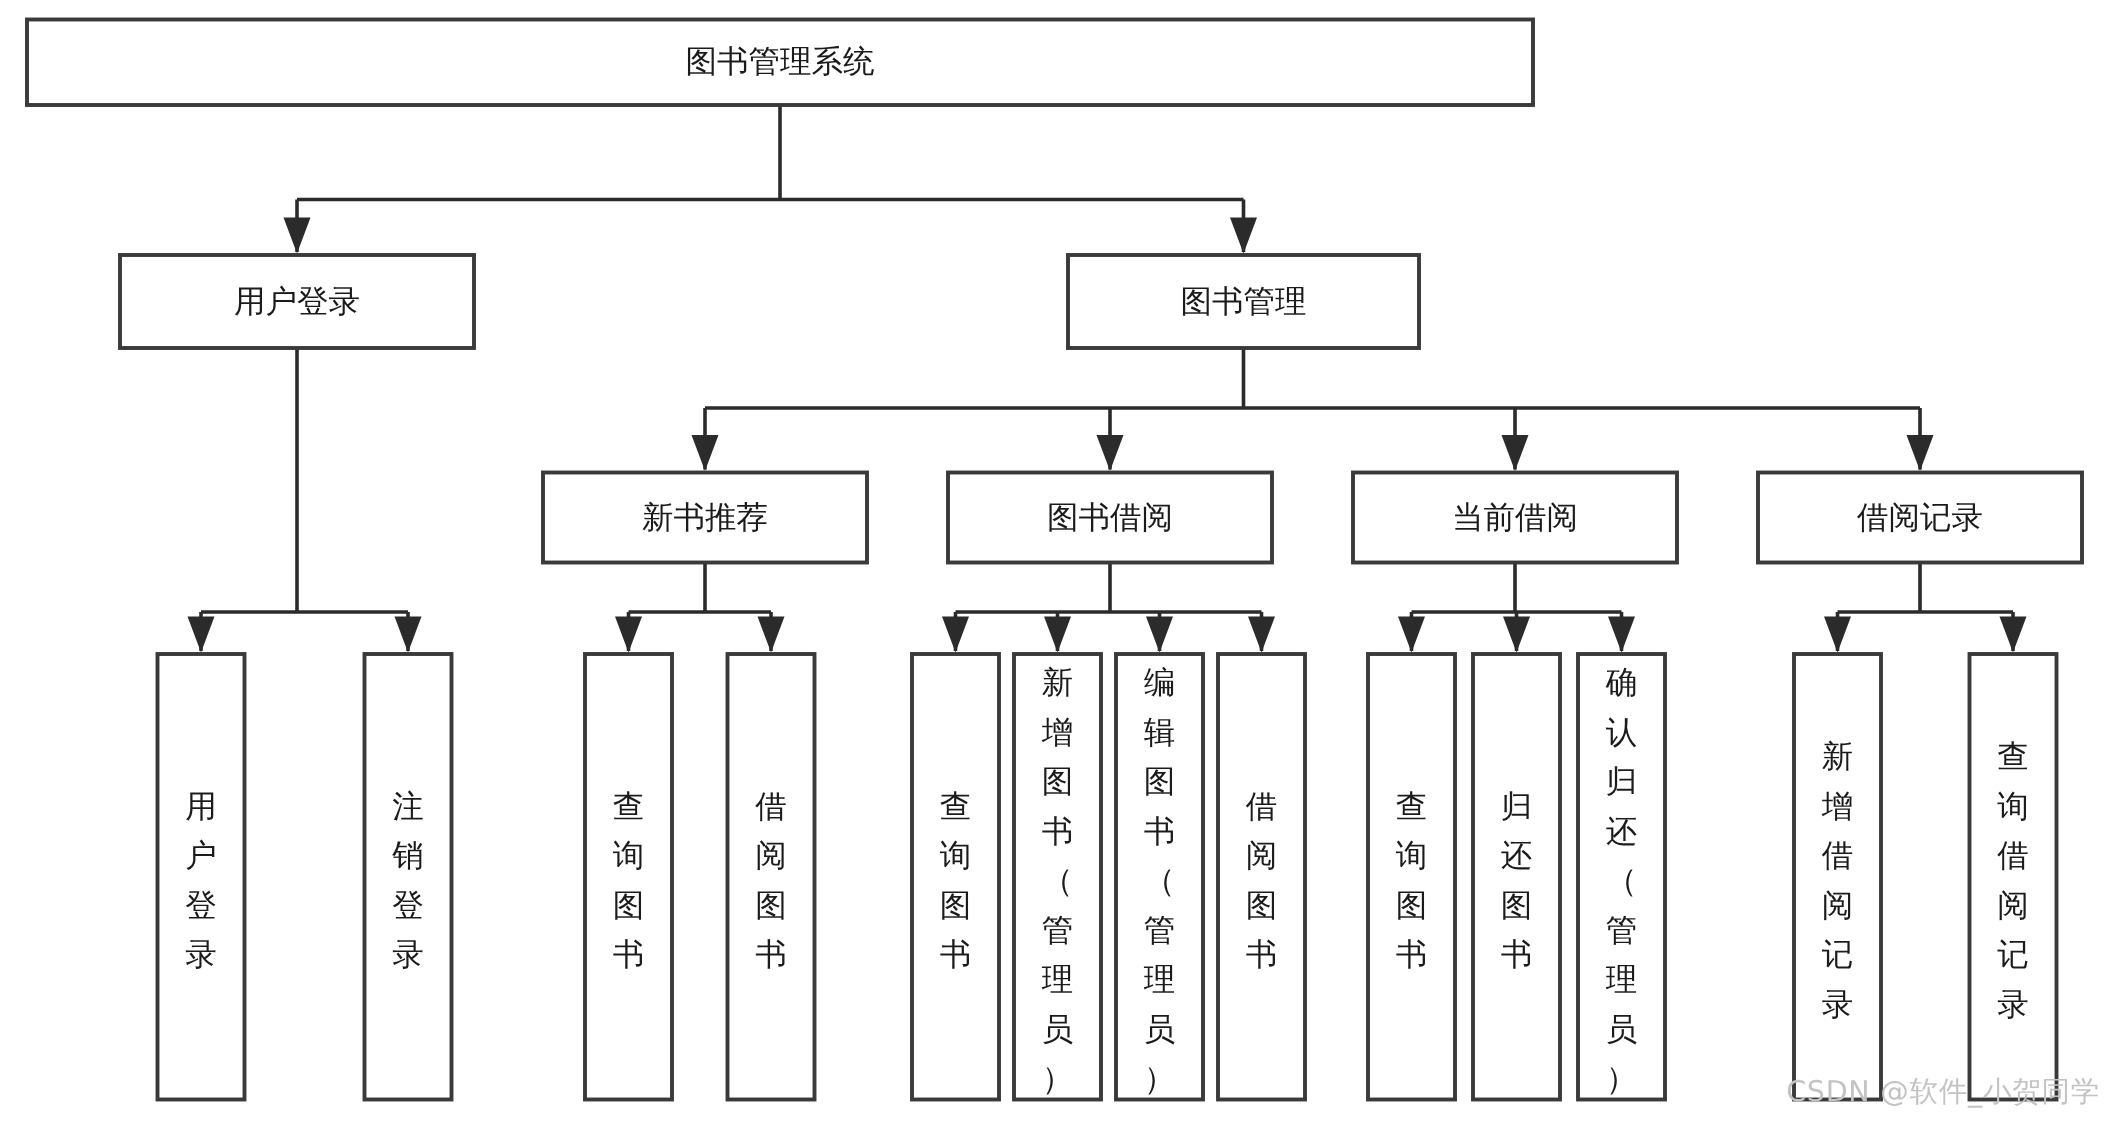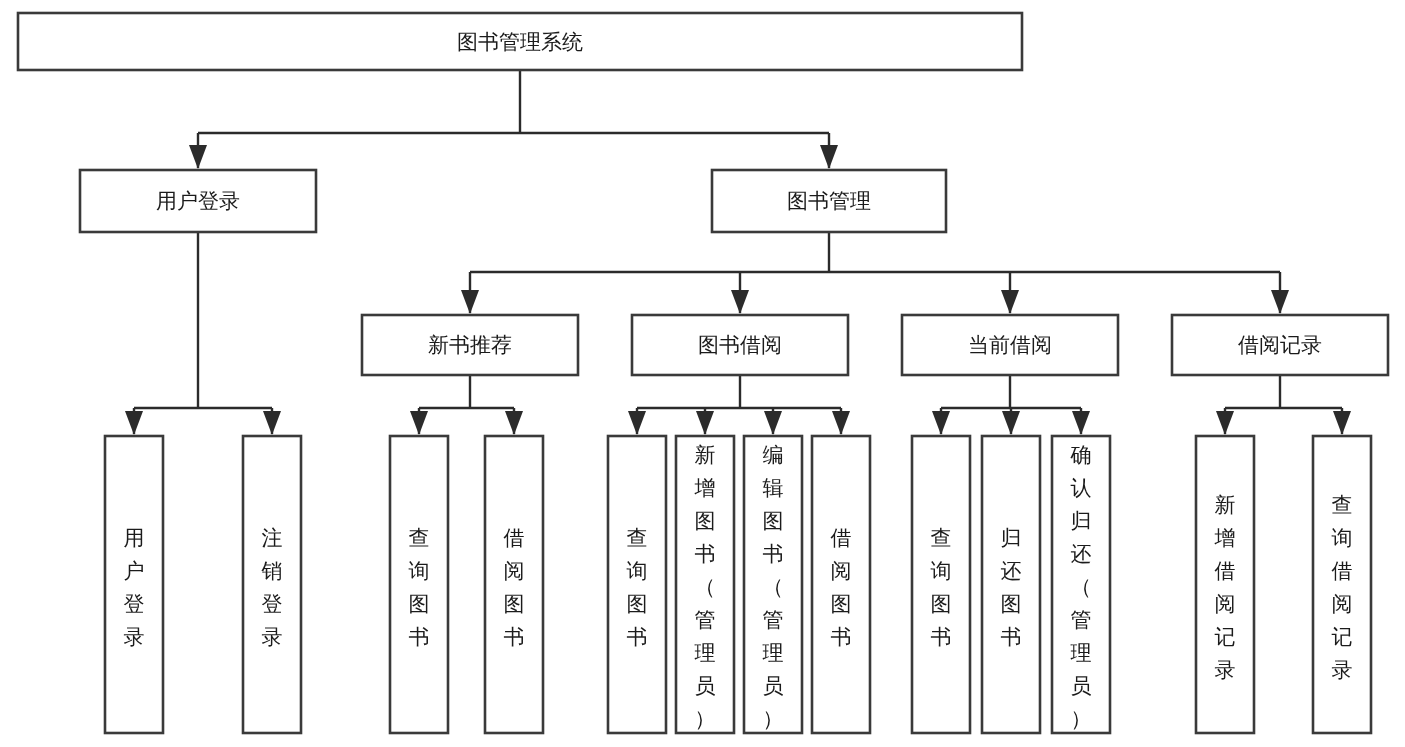--- a/index.html
+++ b/index.html
@@ -209,13 +209,14 @@
         <g>
           <rect x="1196" y="436" width="58" height="297" rx="0" class="node-box"></rect>
           <text x="1225" y="511.5" class="node-label-vertical"><tspan x="1225" dy="0">新</tspan><tspan x="1225" dy="33">增</tspan><tspan x="1225" dy="33">借</tspan><tspan x="1225" dy="33">阅</tspan><tspan x="1225" dy="33">记</tspan><tspan x="1225" dy="33">录</tspan></text>
         </g>
         <g>
           <rect x="1313" y="436" width="58" height="297" rx="0" class="node-box"></rect>
           <text x="1342" y="511.5" class="node-label-vertical"><tspan x="1342" dy="0">查</tspan><tspan x="1342" dy="33">询</tspan><tspan x="1342" dy="33">借</tspan><tspan x="1342" dy="33">阅</tspan><tspan x="1342" dy="33">记</tspan><tspan x="1342" dy="33">录</tspan></text>
         </g>
       </g>
     </svg>
+  <div class="watermark-text">CSDN @软件_小贺同学</div>
 </div>
 
 </body></html>

